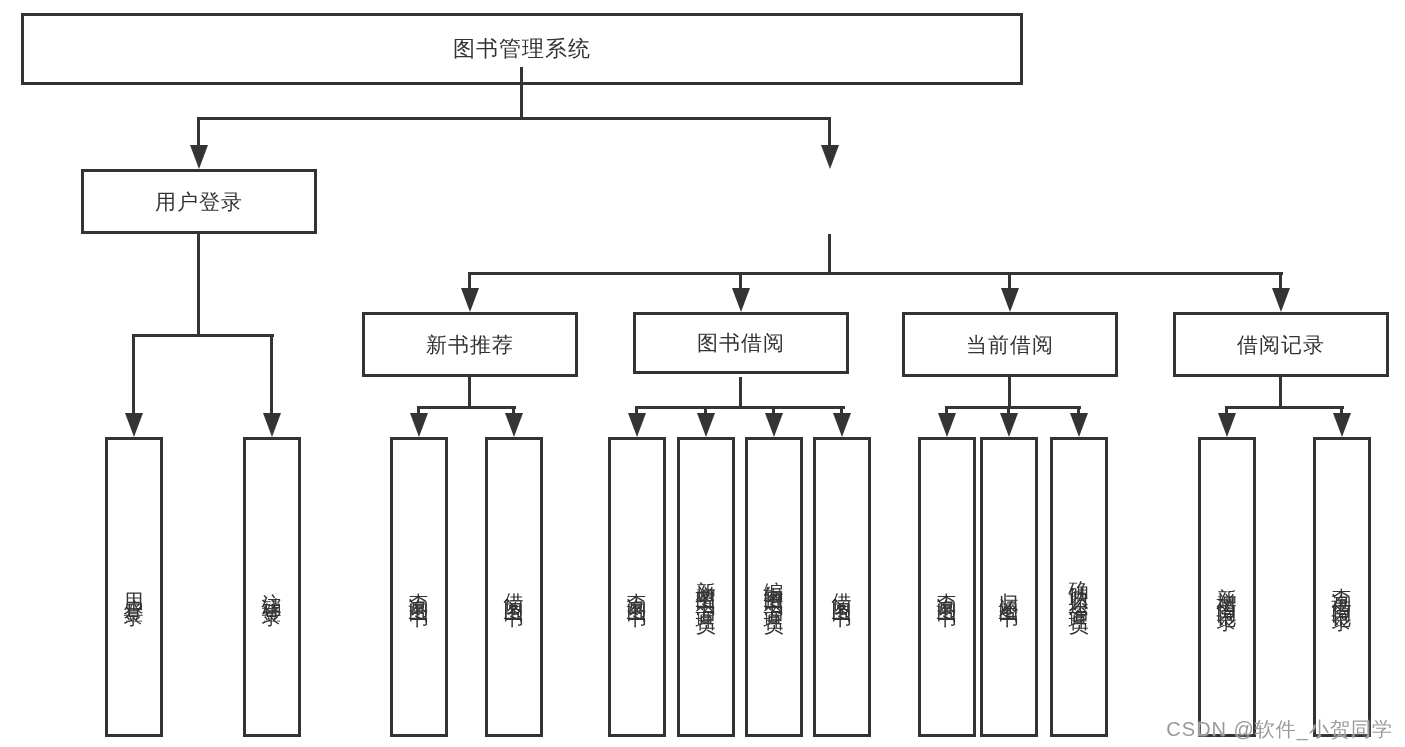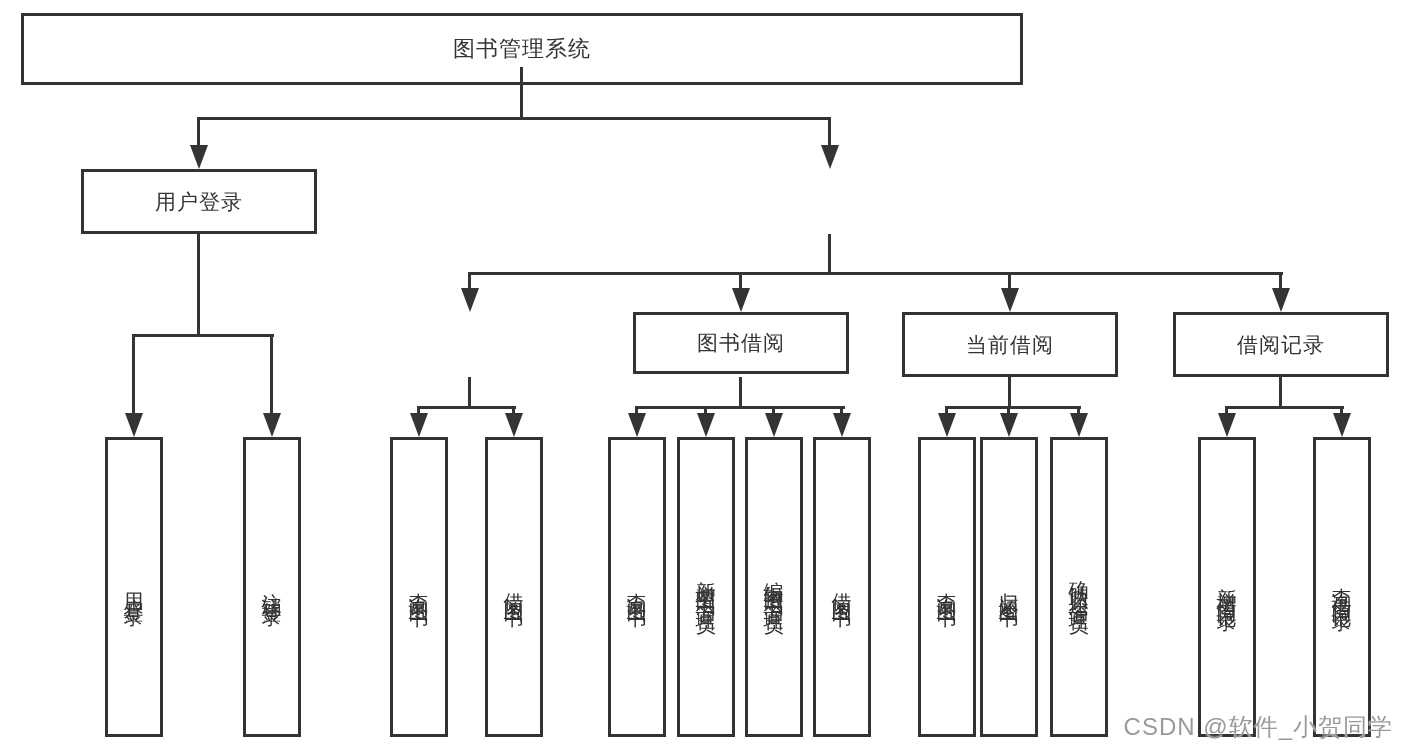--- a/index.html
+++ b/index.html
@@ -33,35 +33,36 @@
     max-height:286px;color:var(--text);
   }
   .line{position:absolute;background:var(--line);}
   .arrow{
     position:absolute;width:0;height:0;
     border-left:9px solid transparent;border-right:9px solid transparent;
     border-top:24px solid var(--line);
   }
   .watermark{
     position:absolute;right:12px;bottom:4px;
-    font-size:24px;color:var(--watermark);
+    font-size:20px;color:var(--watermark);
     text-shadow:0 0 2px #ffffff;
     letter-spacing:1px;
   }
 </style>
 </head>
 <body>
 
 <div class="canvas">
 
   <div class="hbox root" style="left:21px;top:13px;width:1002px;height:72px">图书管理系统</div>
 
   <div class="hbox" style="left:81px;top:169px;width:236px;height:65px">用户登录</div>
 
 
+  <div class="hbox" style="left:362px;top:312px;width:216px;height:65px">新书推荐</div>
 
   <div class="hbox" style="left:633px;top:312px;width:216px;height:62px">图书借阅</div>
 
   <div class="hbox" style="left:902px;top:312px;width:216px;height:65px">当前借阅</div>
 
   <div class="hbox" style="left:1173px;top:312px;width:216px;height:65px">借阅记录</div>
 
   <div class="leaf" style="left:105px">
     <span class="vtext">用户登录</span>
   </div>

